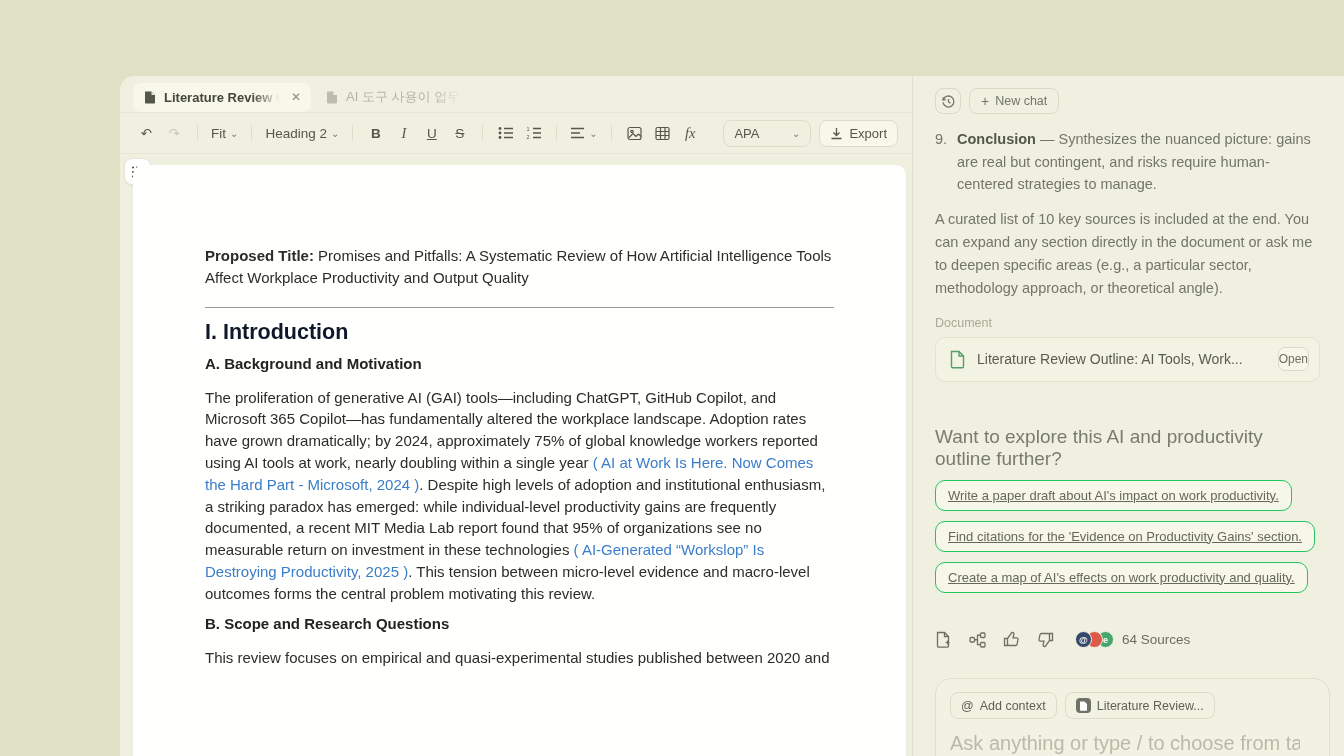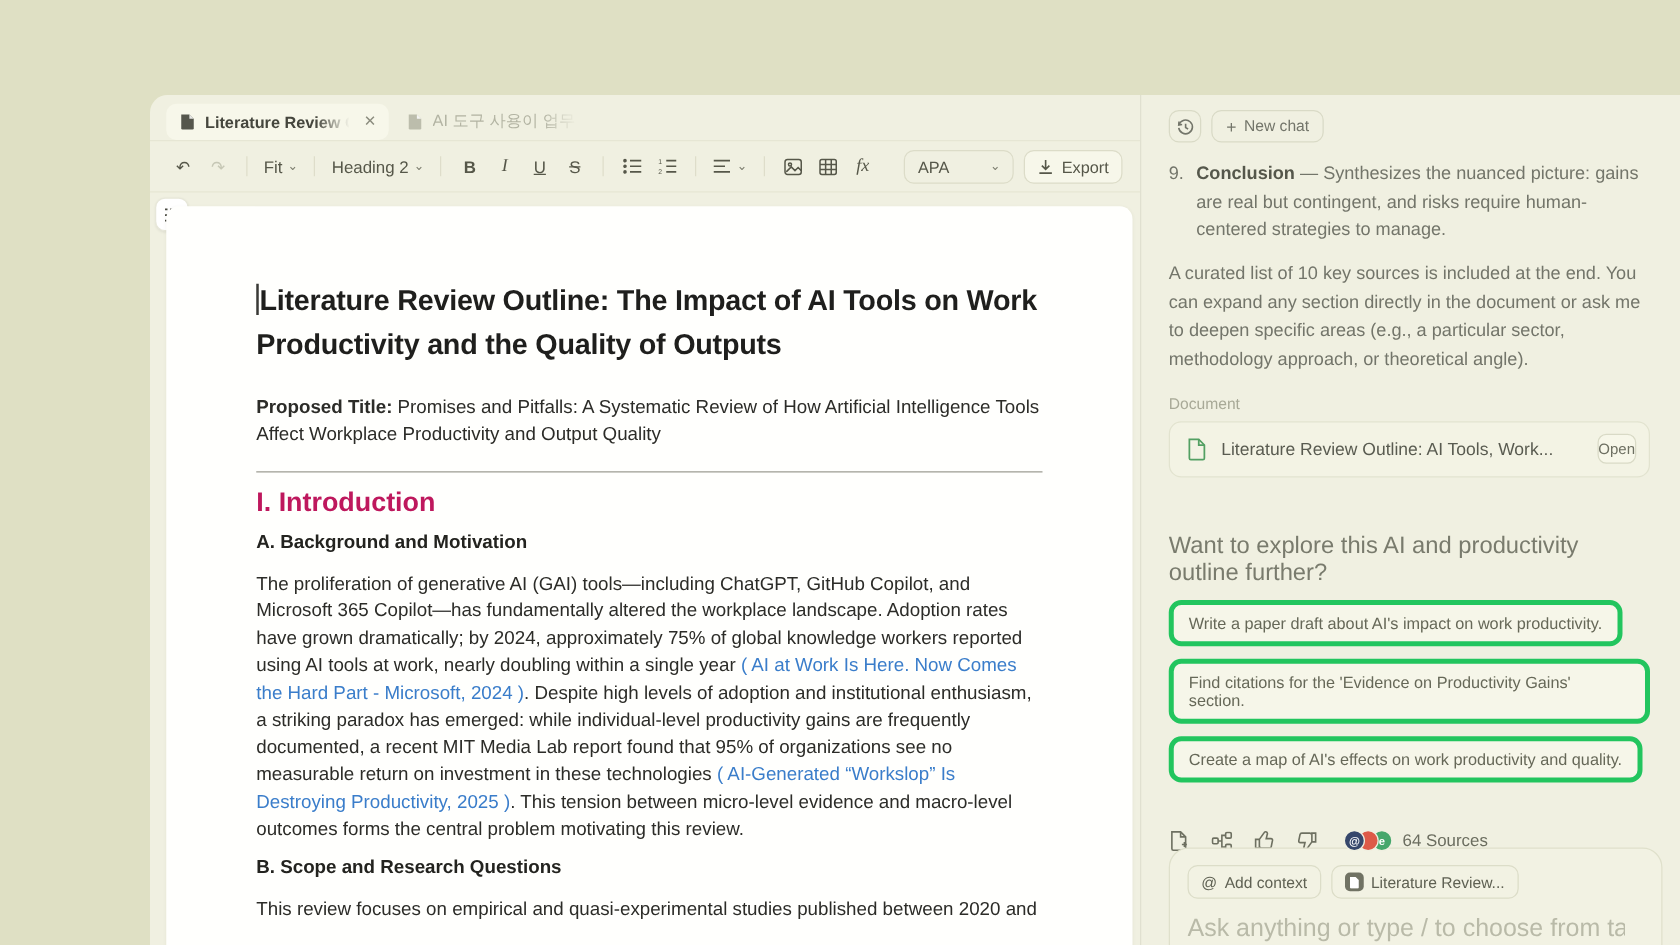--- a/index.html
+++ b/index.html
@@ -49,21 +49,21 @@
     border:1px solid #e7e7d9; border-radius:8px; display:flex; align-items:center;
     justify-content:center; box-shadow:0 1px 2px rgba(0,0,0,0.06); }
   .page-content { padding:58px 72px 0 72px; color:#2c2c28; }
   .doc-title { font-size:23px; line-height:35px; font-weight:bold; color:#1f1f1d;
     letter-spacing:-0.2px; }
   .caret { display:inline-block; width:1.5px; height:25px; background:#3a3a36;
     vertical-align:-4px; margin-right:1px; }
   .para { font-size:15px; line-height:21.8px; margin-top:22px; }
   .para-tight { margin-top:15px; }
   .doc-hr { border:none; border-top:1px solid #9d9d93; margin-top:18px; }
-  .h2 { font-size:21.5px; font-weight:bold; color:#be185d; margin-top:12px; }
+  .h2 { font-size:21.5px; font-weight:bold; color:#0f172a; margin-top:12px; }
   .h3 { font-size:15px; font-weight:bold; color:#23231f; margin-top:10px; }
   .doc-link { color:#3a7dca; text-decoration:none; }
 
   
   .chat-pane { position:absolute; left:792px; top:0; width:432px; height:100%;
     border-left:1px solid rgba(90,90,60,0.10); }
   .chat-header { position:absolute; top:12px; left:22px; display:flex; gap:8px; align-items:center; }
   .icon-btn { width:26px; height:26px; border:1px solid #d9dac6; border-radius:8px;
     display:flex; align-items:center; justify-content:center; color:#73756a; background:transparent; }
   .new-chat-btn { height:26px; display:flex; align-items:center; gap:6px; padding:0 11px;
@@ -75,22 +75,22 @@
   .list-num { width:22px; flex:none; }
   .list-bold { font-weight:bold; color:#55574b; }
   .chat-para { margin-top:12px; font-size:14.5px; line-height:23px; }
   .doc-label { margin-top:16px; font-size:12.5px; color:#a8a997; }
   .doc-card { margin-top:7px; height:45px; border:1px solid #e2e3cf; background:#f3f3e4;
     border-radius:10px; display:flex; align-items:center; padding:0 10px 0 13px; gap:11px; }
   .doc-card-title { flex:1; font-size:14px; color:#595b50; white-space:nowrap; overflow:hidden; }
   .open-btn { border:1px solid #d9dac6; background:#f7f7e9; border-radius:7px; font-size:12px;
     color:#6d6f61; padding:4px 0; }
   .chat-question { margin-top:44px; font-size:19px; color:#797b6d; }
-  .pill { width:fit-content; border:4px solid #22c55e; border-radius:10px; padding:7px 12px;
-    font-size:13px; color:#666858; background:rgba(252,252,244,0.45); margin-top:10px; }
+  .pill { width:fit-content; border:1px solid #22c55e; border-radius:10px; padding:7px 12px;
+    font-size:13px; color:#666858; background:rgba(252,252,244,0.45); margin-top:10px;text-decoration:underline; }
   .pill:first-of-type { margin-top:13px; }
   .actions-row { margin-top:38px; display:flex; align-items:center; gap:17px; }
   .a-icon { display:flex; color:#6e7061; }
   .sources { display:flex; align-items:center; gap:8px; margin-left:4px; }
   .favicons { display:flex; }
   .fav { width:17px; height:17px; border-radius:50%; border:1.5px solid #f0f0e1;
     display:flex; align-items:center; justify-content:center; font-size:9px; color:#fff;
     font-weight:bold; }
   .fav+.fav { margin-left:-6px; }
   .fav1 { background:#36476b; z-index:3; position:relative; }
@@ -211,21 +211,20 @@
       </div>
 
       <div class="doc-area">
         <div class="outline-btn">
           <svg width="14" height="12" viewBox="0 0 14 12" fill="none" stroke="#4a4b42" stroke-width="1.4">
               <path d="M1 1.5h2M5 1.5h8M1 6h2M5 6h8M1 10.5h2M5 10.5h8"></path>
             </svg>
         </div>
         <div class="page">
           <div class="page-content">
-            <h1 class="doc-title"><span class="caret"></span><span>Literature Review Outline: The Impact of AI Tools on Work Productivity and the Quality of Outputs</span></h1>
             <p class="para"><b>Proposed Title:</b><span> Promises and Pitfalls: A Systematic Review of How Artificial Intelligence Tools Affect Workplace Productivity and Output Quality</span></p>
             <hr class="doc-hr">
             <h2 class="h2">I. Introduction</h2>
             <h3 class="h3">A. Background and Motivation</h3>
             <p class="para para-tight"><span>The proliferation of generative AI (GAI) tools—including ChatGPT, GitHub Copilot, and Microsoft 365 Copilot—has fundamentally altered the workplace landscape. Adoption rates have grown dramatically; by 2024, approximately 75% of global knowledge workers reported using AI tools at work, nearly doubling within a single year </span><a href="#" class="doc-link">( AI at Work Is Here. Now Comes the Hard Part - Microsoft, 2024 )</a><span>. Despite high levels of adoption and institutional enthusiasm, a striking paradox has emerged: while individual-level productivity gains are frequently documented, a recent MIT Media Lab report found that 95% of organizations see no measurable return on investment in these technologies </span><a href="#" class="doc-link">( AI-Generated “Workslop” Is Destroying Productivity, 2025 )</a><span>. This tension between micro-level evidence and macro-level outcomes forms the central problem motivating this review.</span></p>
             <h3 class="h3">B. Scope and Research Questions</h3>
             <p class="para para-tight">This review focuses on empirical and quasi-experimental studies published between 2020 and</p>
           </div>
         </div>
       </div>

